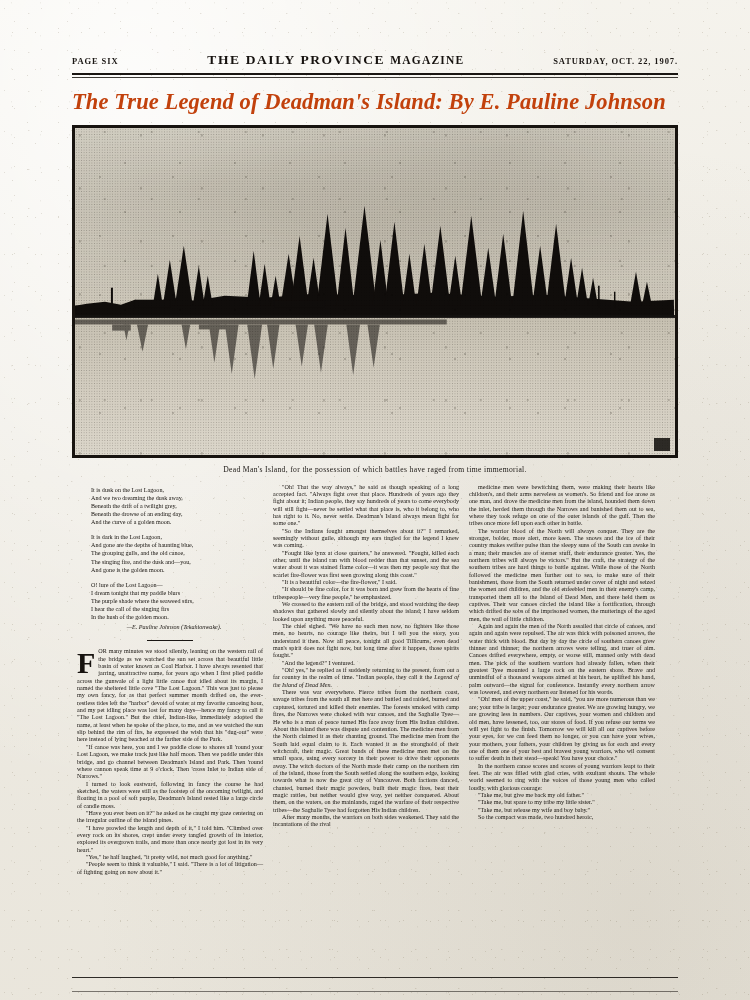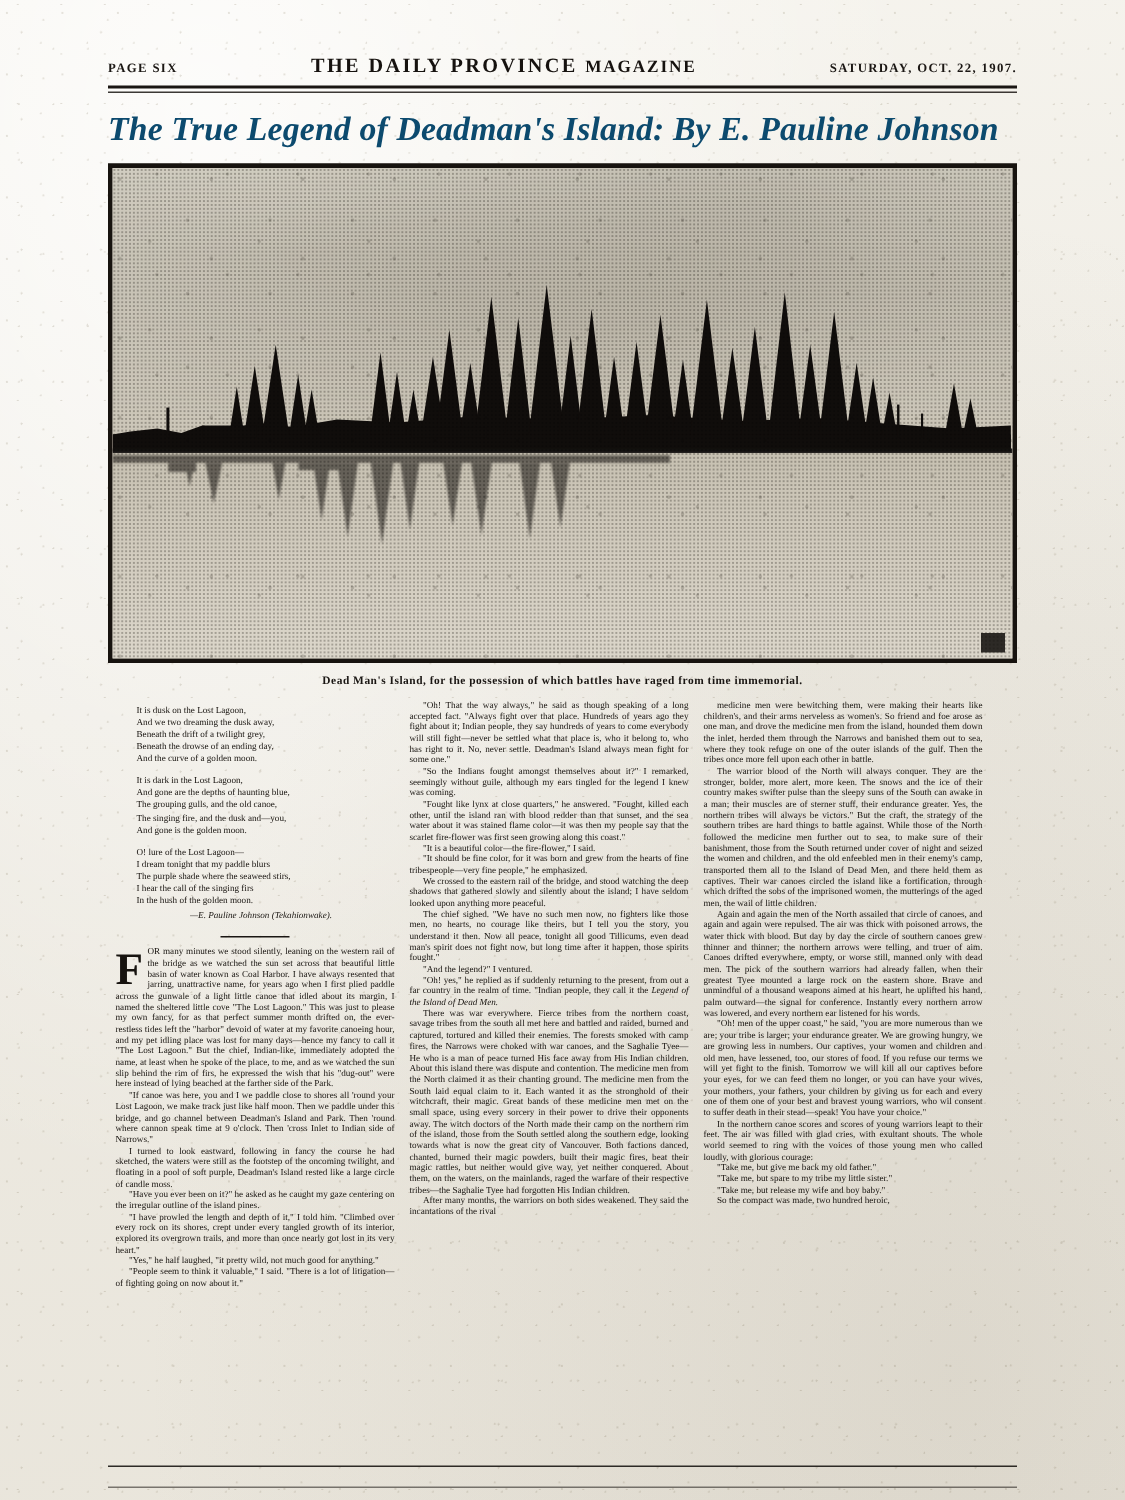--- a/index.html
+++ b/index.html
@@ -26,21 +26,21 @@
       radial-gradient(circle at 12% 21%, #b9b2a2 .6px, transparent .8px),
       radial-gradient(circle at 41% 9%, #aaa291 .5px, transparent .7px),
       radial-gradient(circle at 67% 34%, #b5ad9c .6px, transparent .8px),
       radial-gradient(circle at 88% 61%, #a79f8e .5px, transparent .7px),
       radial-gradient(circle at 27% 74%, #b2aa99 .6px, transparent .8px),
       radial-gradient(circle at 55% 88%, #aca492 .5px, transparent .7px);
     background-size:37px 41px,29px 33px,43px 39px,31px 47px,53px 29px,23px 37px;
   }
   .page{position:absolute;inset:0;}
 
-  .sheet{position:absolute;left:72px;top:36px;width:606px;}
+  .sheet{position:absolute;left:72px;top:52px;width:606px;}
 
   
   .masthead{
     display:flex;align-items:baseline;justify-content:space-between;
     font-family:"Liberation Serif", serif;
   }
   .mast-left,.mast-right{
     font-size:8.5px;font-weight:bold;letter-spacing:.9px;
     color:#1b1714;white-space:nowrap;
   }
@@ -50,21 +50,21 @@
   }
   .mast-center .sm{font-size:11.5px;letter-spacing:1.2px;}
   .rule-thick{height:2px;background:#1a1613;margin-top:5px;}
   .rule-thin{height:1px;background:#1a1613;margin-top:1.5px;opacity:.85;}
 
   .headline{
     text-align:right;
     font-family:"Liberation Serif", serif;
     font-style:italic;font-weight:bold;
     font-size:22.5px;letter-spacing:.1px;
-    margin:11px 14px 10px 0;color:#0c4a6e;
+    margin:11px 14px 10px 0;color:#c2410c;
     white-space:nowrap;
   }
 
   
   .photo-frame{
     border:2px solid #17130f;
     padding:1px;background:#17130f;
     height:327px;position:relative;overflow:hidden;
   }
   .photo{
@@ -106,21 +106,21 @@
       radial-gradient(circle at 63% 6%, #3a352c .9px, transparent 1.3px),
       radial-gradient(circle at 34% 83%, #3a352c .9px, transparent 1.3px),
       radial-gradient(circle at 91% 71%, #3a352c 1px, transparent 1.4px);
     background-size:61px 53px,47px 67px,73px 59px,55px 49px;
   }
   .corner-mark{
     position:absolute;right:5px;bottom:4px;width:16px;height:13px;background:#15120f;opacity:.88;
   }
 
   .caption{
-    text-align:center;font-size:7.6px;font-weight:bold;
+    text-align:center;font-size:7.6px;font-weight:normal;
     letter-spacing:.35px;margin-top:7px;color:#1a1613;
   }
 
   
   .cols{
     display:flex;margin-top:10px;gap:0;
   }
   .col{
     width:196px;padding:0 5px;box-sizing:border-box;
     font-size:6.1px;line-height:7.35px;

